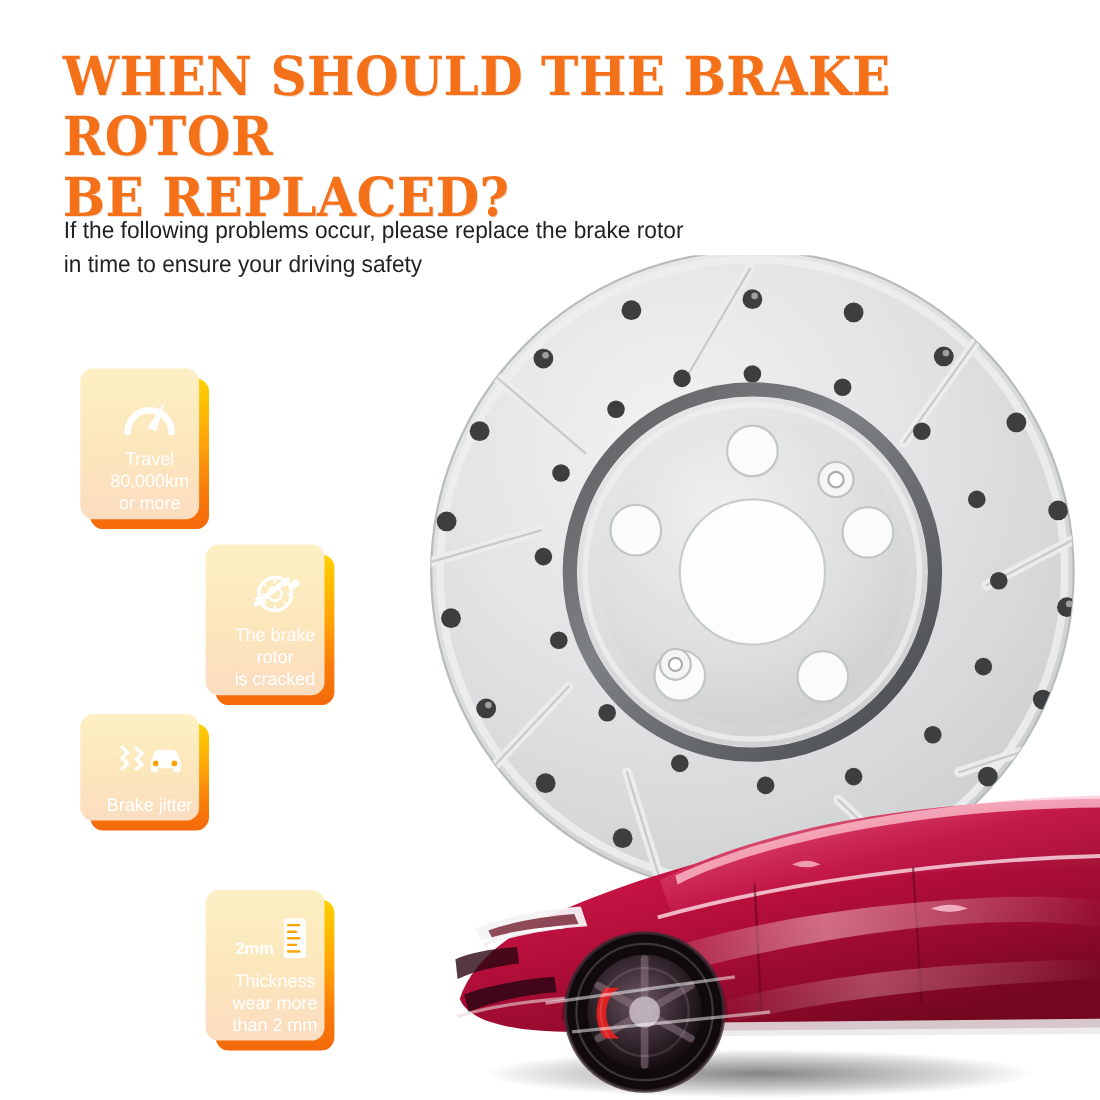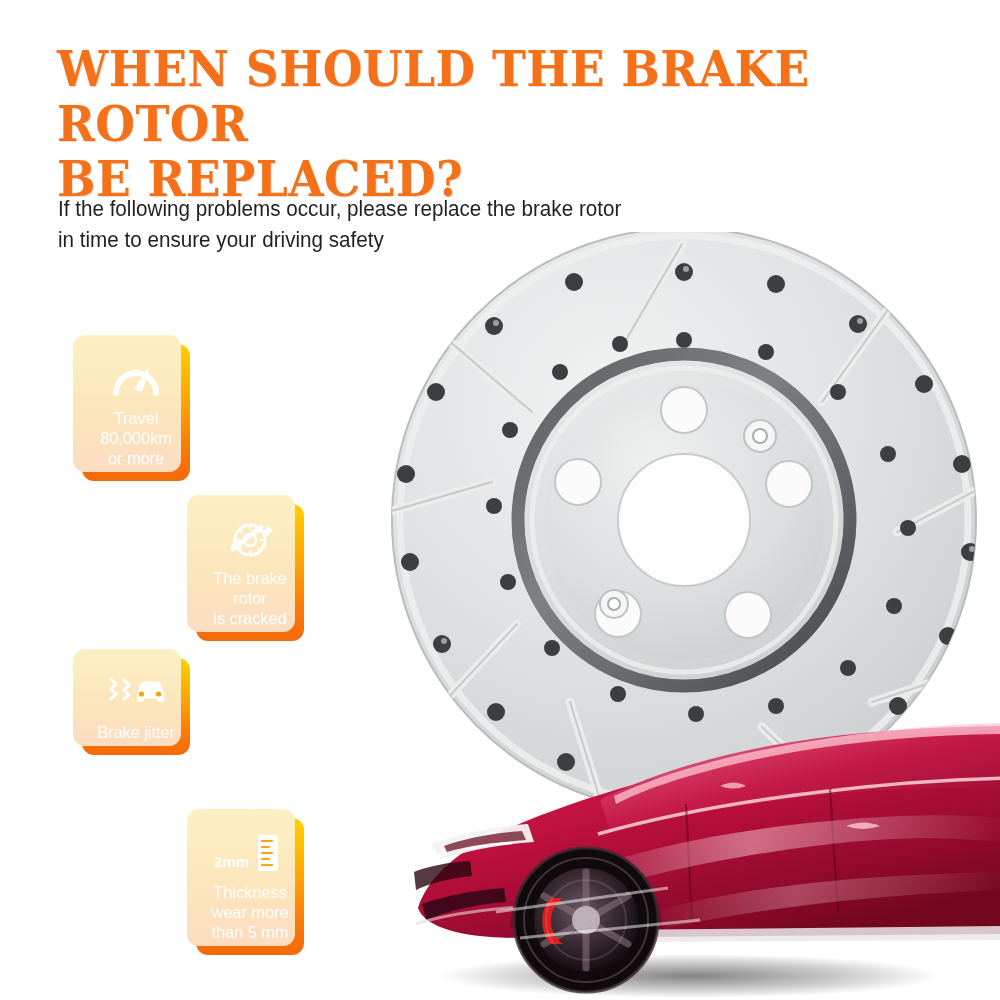--- a/index.html
+++ b/index.html
@@ -427,16 +427,16 @@
           <path d="M50 8 L60 8"></path>
           <path d="M50 14 L57 14"></path>
           <path d="M50 20 L60 20"></path>
           <path d="M50 26 L57 26"></path>
           <path d="M50 32 L60 32"></path>
         </g>
       </svg>
     </span>
     <span class="label">Thickness
 wear more
-than 5 mm</span>
+than 2 mm</span>
   </div>
 
 </div>
 
 </body></html>

